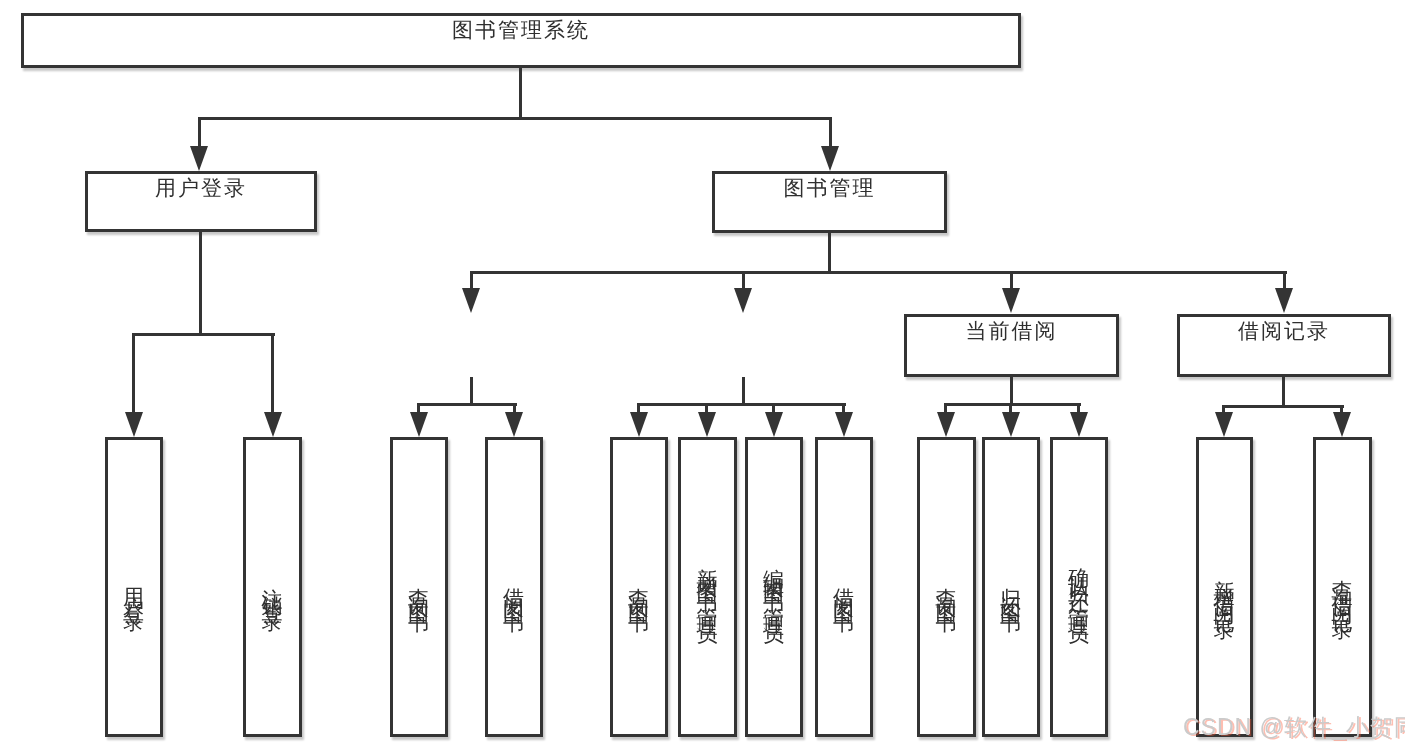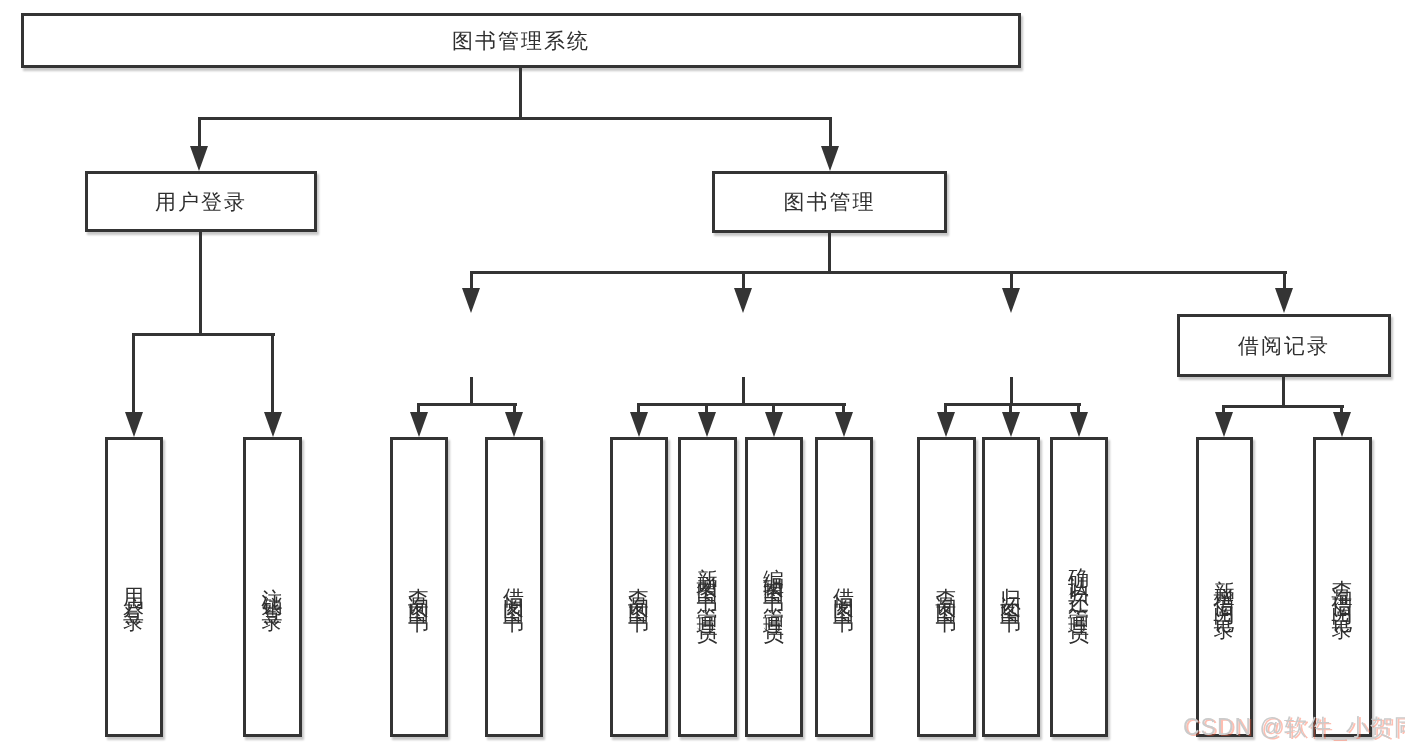--- a/index.html
+++ b/index.html
@@ -4,21 +4,21 @@
 <style>
   html,body{margin:0;padding:0;background:#ffffff;}
   *{box-sizing:border-box;}
   .canvas{
     position:relative;width:1405px;height:747px;background:#ffffff;overflow:hidden;
     font-family:"Liberation Sans","DejaVu Sans",sans-serif;color:#2f2f2f;
   }
   .box{
     position:absolute;border:3px solid #343434;background:#ffffff;
     box-shadow:2px 3px 2px rgba(0,0,0,0.22);
-    display:flex;align-items:center;justify-content:center;
+    display:flex;justify-content:center;
     font-size:21px;letter-spacing:2px;text-align:center;
   }
   .vbox{
     position:absolute;border:3px solid #343434;background:#ffffff;
     box-shadow:2px 3px 2px rgba(0,0,0,0.22);
     display:flex;align-items:center;justify-content:center;
   }
   .vtext{
     writing-mode:vertical-rl;text-orientation:mixed;
     font-size:21px;letter-spacing:8px;line-height:1;white-space:nowrap;
@@ -71,20 +71,23 @@
   <div class="hl" style="left:470px;top:271px;width:817px;"></div>
   <div class="vl" style="left:470px;top:271px;height:17px;"></div>
   <div class="ar" style="left:462px;top:288px;"></div>
   <div class="vl" style="left:742px;top:271px;height:17px;"></div>
   <div class="ar" style="left:734px;top:288px;"></div>
   <div class="vl" style="left:1010px;top:271px;height:17px;"></div>
   <div class="ar" style="left:1002px;top:288px;"></div>
   <div class="vl" style="left:1283px;top:271px;height:17px;"></div>
   <div class="ar" style="left:1275px;top:288px;"></div>
 
+  <div class="box" style="left:904px;top:314px;width:215px;height:63px;">
+    <span>当前借阅</span>
+  </div>
   <div class="box" style="left:1177px;top:314px;width:214px;height:63px;">
     <span>借阅记录</span>
   </div>
 
   <div class="vl" style="left:470px;top:377px;height:28px;"></div>
   <div class="hl" style="left:417px;top:403px;width:100px;"></div>
   <div class="vl" style="left:417px;top:403px;height:9px;"></div>
   <div class="ar" style="left:410px;top:412px;"></div>
   <div class="vl" style="left:513px;top:403px;height:9px;"></div>
   <div class="ar" style="left:505px;top:412px;"></div>

